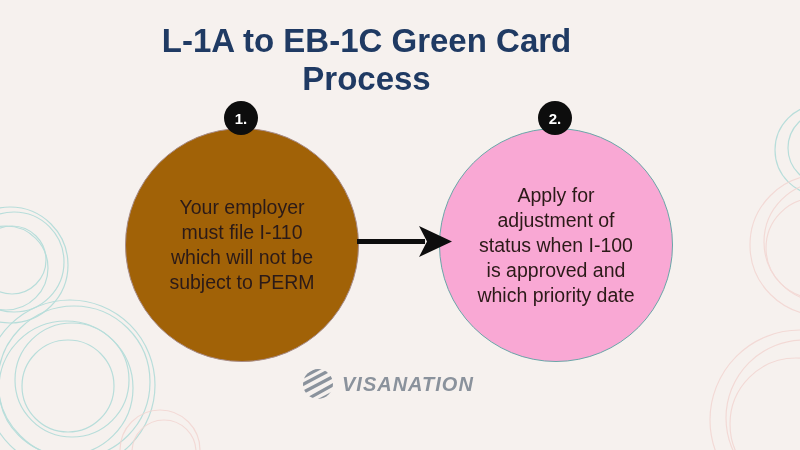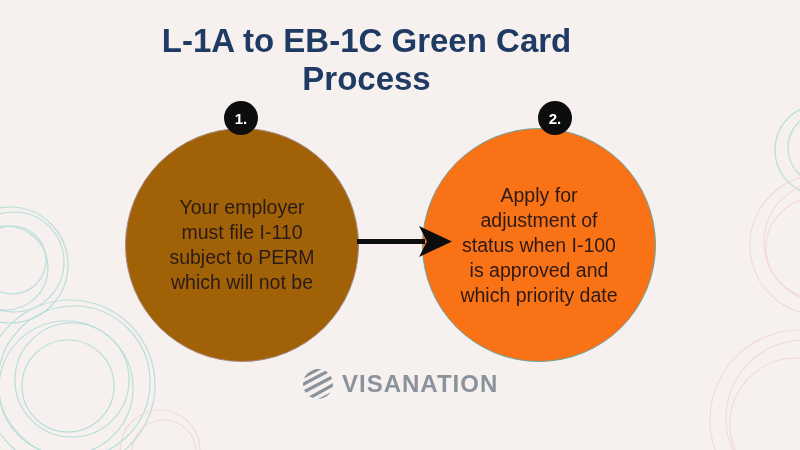--- a/index.html
+++ b/index.html
@@ -13,34 +13,34 @@
     position: absolute; left: 0; top: 22px; width: 733px;
     text-align: center; color: #1f3a63; font-size: 33px; font-weight: bold;
     line-height: 38px;
   }
   .circle {
     position: absolute; border-radius: 50%;
     display: flex; align-items: center; justify-content: center; text-align: center;
     color: #2b1a18; font-size: 19.5px; line-height: 25px;
   }
   .c1 { left: 125px; top: 128px; width: 232px; height: 232px; background: #a16207; border: 1.5px solid #a88c88; }
-  .c2 { left: 422px; top: 128px; width: 232px; height: 232px; background: #f97316; border: 1.5px solid #6aa6a8; }
+  .c2 { left: 439px; top: 128px; width: 232px; height: 232px; background: #f9a8d4; border: 1.5px solid #6aa6a8; }
   .c1 .txt { width: 180px; }
   .c2 .txt { width: 200px; }
   .badge {
     position: absolute; width: 34px; height: 34px; border-radius: 50%;
     background: #0d0d0d; color: #fff; font-size: 15px; font-weight: bold;
     display: flex; align-items: center; justify-content: center;
   }
   .b1 { left: 224px; top: 101px; }
   .b2 { left: 538px; top: 101px; }
   .arrow { position: absolute; left: 357px; top: 222px; width: 95px; height: 40px; }
   .logo { position: absolute; left: 302px; top: 368px; display: flex; align-items: center; gap: 8px; }
   .logo-text {
-    color: #8a929c; font-size: 24px; font-weight: bold; letter-spacing: 1px;
+    color: #8a929c; font-size: 20px; font-weight: bold; font-style: italic; letter-spacing: 1px;
   }
 </style>
 </head>
 <body>
 
 <svg class="deco" viewBox="0 0 800 450">
   <g fill="none" stroke="#a9d9d6" stroke-width="1.2" opacity="0.8">
     <circle cx="10" cy="265" r="58"></circle>
       <circle cx="14" cy="262" r="50"></circle>
       <circle cx="6" cy="268" r="42"></circle>
@@ -67,22 +67,22 @@
 
 <div class="title">
   <div>L-1A to EB-1C Green Card</div>
   <div>Process</div>
 </div>
 
 <div class="circle c1">
   <div class="txt">
     <div>Your employer</div>
     <div>must file I-110</div>
+    <div>which will not be</div>
     <div>subject to PERM</div>
-    <div>which will not be</div>
   </div>
 </div>
 <div class="badge b1">1.</div>
 
 <div class="circle c2">
   <div class="txt">
     <div>Apply for</div>
     <div>adjustment of</div>
     <div>status when I-100</div>
     <div>is approved and</div>

